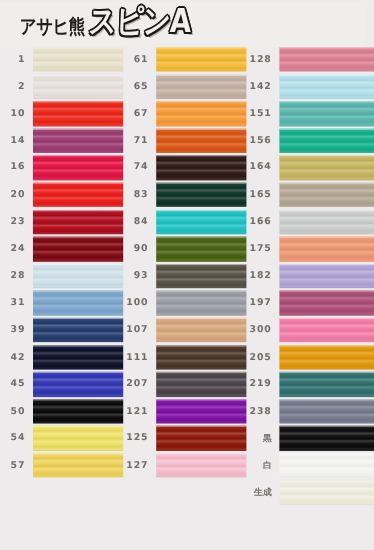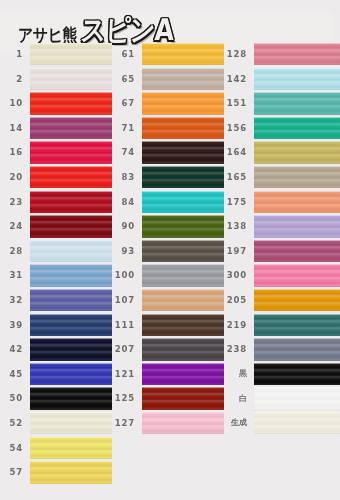--- a/index.html
+++ b/index.html
@@ -19,21 +19,21 @@
     left: 0; top: 0;
     width: 340px;
     height: 500px;
     background: #edebeb;
     box-sizing: border-box;
   }
   
   .header {
     position: absolute;
     left: 0;
-    top: 12px;
+    top: 1px;
     width: 332px;
     height: 42px;
     background: #efeeec;
   }
   .logo {
     position: absolute;
     left: 18px;
     top: 5px;
     display: flex;
     align-items: baseline;
@@ -239,27 +239,20 @@
           </div>
         </div>
         <div class="row">
           <div class="row-label">31</div>
           <div class="swatch" style="background: rgb(122, 166, 205);">
             <span class="edge-hi"></span>
             <span class="edge-lo"></span>
           </div>
         </div>
         <div class="row">
-          <div class="row-label">32</div>
-          <div class="swatch" style="background: rgb(91, 95, 162);">
-            <span class="edge-hi"></span>
-            <span class="edge-lo"></span>
-          </div>
-        </div>
-        <div class="row">
           <div class="row-label">39</div>
           <div class="swatch" style="background: rgb(34, 58, 110);">
             <span class="edge-hi"></span>
             <span class="edge-lo"></span>
           </div>
         </div>
         <div class="row">
           <div class="row-label">42</div>
           <div class="swatch" style="background: rgb(11, 15, 40);">
             <span class="edge-hi"></span>
@@ -274,27 +267,20 @@
           </div>
         </div>
         <div class="row">
           <div class="row-label">50</div>
           <div class="swatch" style="background: rgb(9, 9, 9);">
             <span class="edge-hi"></span>
             <span class="edge-lo"></span>
           </div>
         </div>
         <div class="row">
-          <div class="row-label">52</div>
-          <div class="swatch pale" style="background: rgb(231, 229, 207);">
-            <span class="edge-hi"></span>
-            <span class="edge-lo"></span>
-          </div>
-        </div>
-        <div class="row">
           <div class="row-label">54</div>
           <div class="swatch" style="background: rgb(239, 226, 100);">
             <span class="edge-hi"></span>
             <span class="edge-lo"></span>
           </div>
         </div>
         <div class="row">
           <div class="row-label">57</div>
           <div class="swatch" style="background: rgb(239, 212, 87);">
             <span class="edge-hi"></span>
@@ -453,28 +439,35 @@
           </div>
         </div>
         <div class="row">
           <div class="row-label">165</div>
           <div class="swatch" style="background: rgb(179, 167, 145);">
             <span class="edge-hi"></span>
             <span class="edge-lo"></span>
           </div>
         </div>
         <div class="row">
+          <div class="row-label">166</div>
+          <div class="swatch pale" style="background: rgb(197, 200, 199);">
+            <span class="edge-hi"></span>
+            <span class="edge-lo"></span>
+          </div>
+        </div>
+        <div class="row">
           <div class="row-label">175</div>
           <div class="swatch" style="background: rgb(240, 150, 112);">
             <span class="edge-hi"></span>
             <span class="edge-lo"></span>
           </div>
         </div>
         <div class="row">
-          <div class="row-label">138</div>
+          <div class="row-label">182</div>
           <div class="swatch" style="background: rgb(178, 163, 213);">
             <span class="edge-hi"></span>
             <span class="edge-lo"></span>
           </div>
         </div>
         <div class="row">
           <div class="row-label">197</div>
           <div class="swatch" style="background: rgb(171, 75, 116);">
             <span class="edge-hi"></span>
             <span class="edge-lo"></span>

